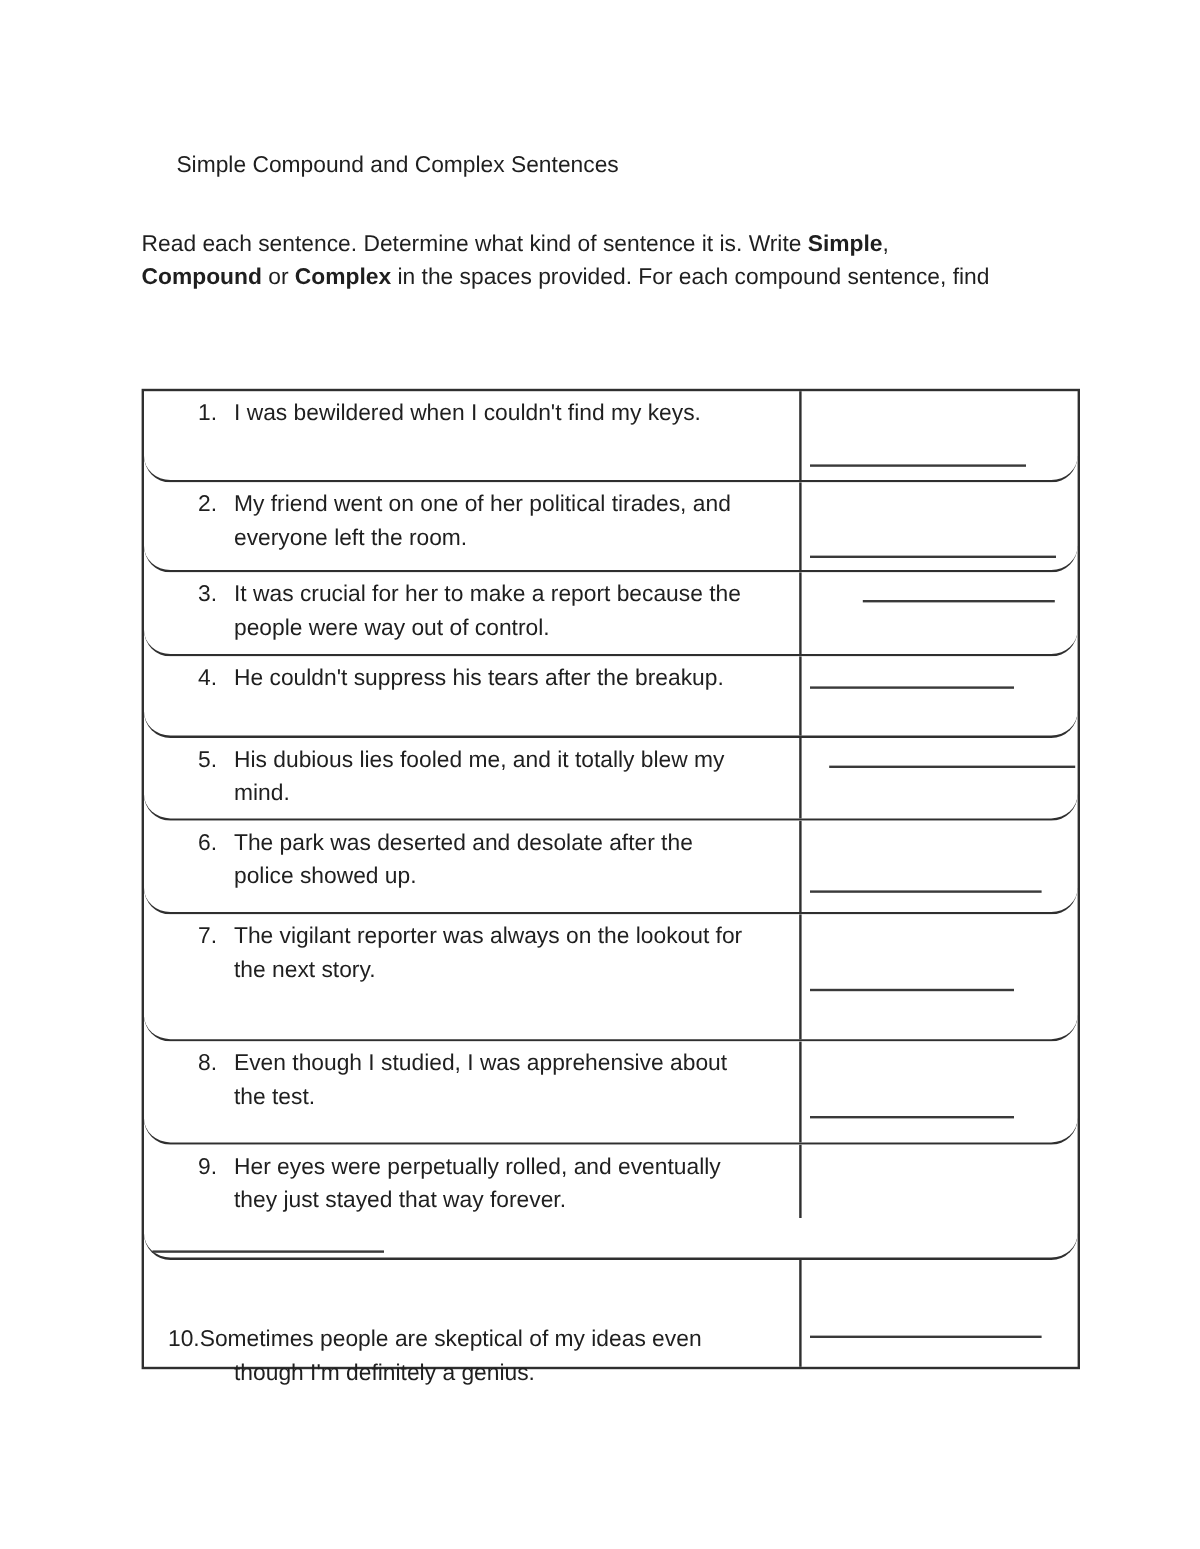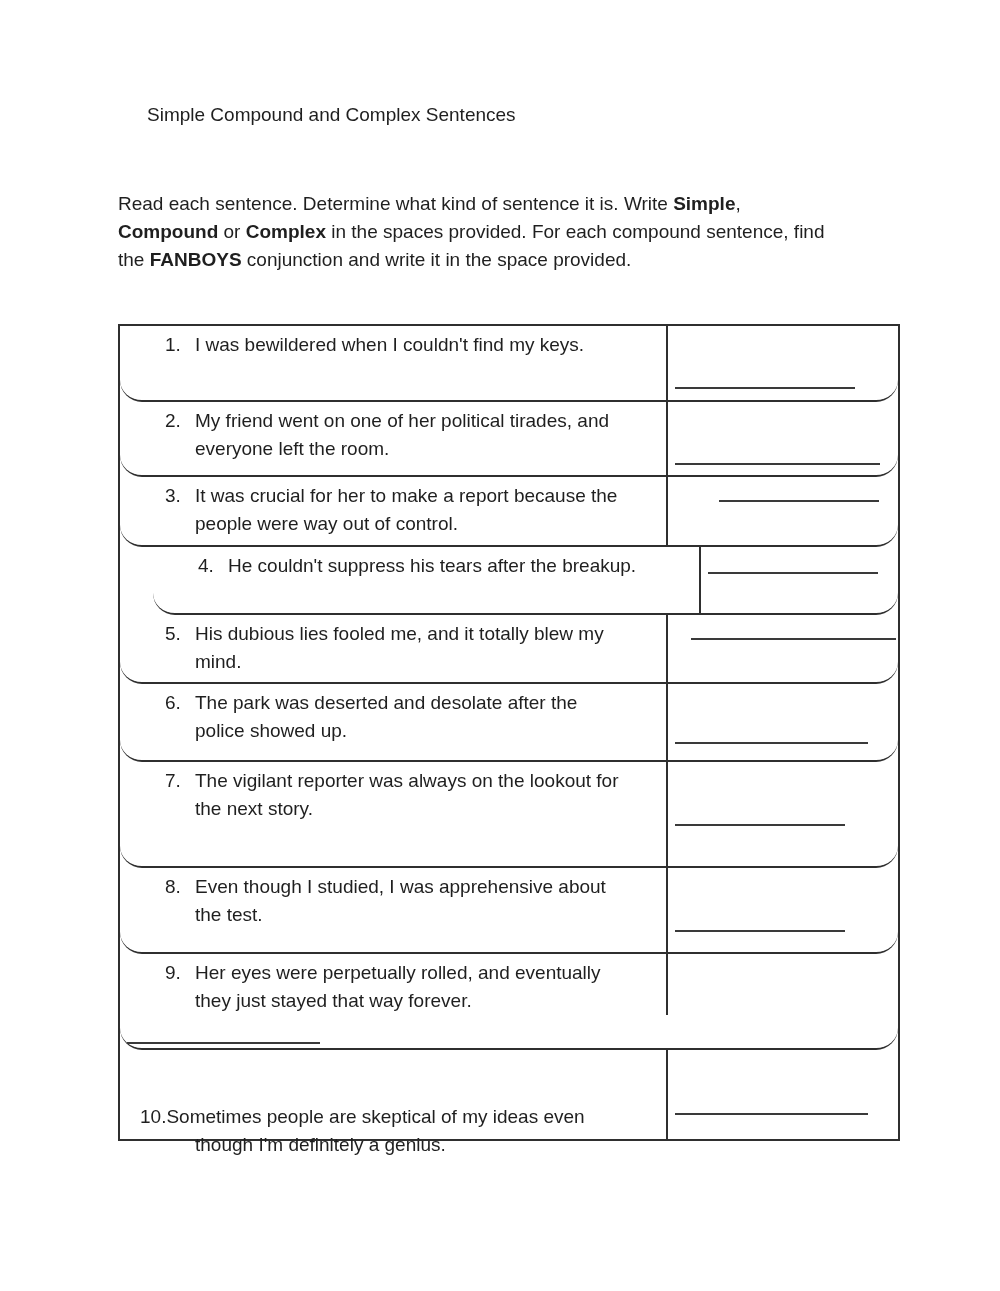--- a/index.html
+++ b/index.html
@@ -1,21 +1,21 @@
 <!DOCTYPE html>
 <html><head>
 <meta charset="utf-8">
 <style>
   html,body { margin:0; padding:0; background:#ffffff; }
   .page {
     position:relative; width:1000px; height:1291px; background:#ffffff;
     font-family:"Liberation Sans", sans-serif; color:#1f1f1f; overflow:hidden;
   }
   .title {
-    position:absolute; left:147px; top:102px;
+    position:absolute; left:147px; top:125px;
     font-size:19px; line-height:26px; white-space:nowrap;
   }
   .instructions {
     position:absolute; left:118px; top:190px;
     font-size:19px; line-height:28px;
   }
   .instructions .line { white-space:nowrap; }
   .instructions b { font-weight:bold; }
   .wtable {
     position:absolute; left:118px; top:324px; width:782px;
@@ -47,21 +47,20 @@
   }
 </style>
 </head>
 <body>
 
 <div class="page">
   <div class="title">Simple Compound and Complex Sentences</div>
   <div class="instructions">
       <div class="line"><span>Read each sentence. Determine what kind of sentence it is. Write </span><b>Simple</b><span>,</span></div>
       <div class="line"><b>Compound</b><span> or </span><b>Complex</b><span> in the spaces provided. For each compound sentence, find</span></div>
-      <div class="line"><span>the </span><b>FANBOYS</b><span> conjunction and write it in the space provided.</span></div>
     </div>
   <div class="wtable">
       <div class="wrow" style="height: 76px;">
         <div class="cell-sentence">
           <div class="sent-first"><span class="num">1.</span>I was bewildered when I couldn't find my keys.</div>
         </div>
         <div class="cell-answer">
           <div class="blank" style="top: 61px; width: 180px;"></div>
         </div>
       </div>
@@ -76,21 +75,21 @@
       </div>
       <div class="wrow" style="height: 70px; gap: 44px;">
         <div class="cell-sentence">
           <div class="sent-first"><span class="num">3.</span>It was crucial for her to make a report because the</div>
           <div class="sent-cont">people were way out of control.</div>
         </div>
         <div class="cell-answer">
           <div class="blank" style="top: 23px; width: 160px;"></div>
         </div>
       </div>
-      <div class="wrow" style="height: 68px; margin-left: 33px;">
+      <div class="wrow" style="height: 68px;">
         <div class="cell-sentence">
           <div class="sent-first"><span class="num">4.</span>He couldn't suppress his tears after the breakup.</div>
         </div>
         <div class="cell-answer">
           <div class="blank" style="top: 25px; width: 170px;"></div>
         </div>
       </div>
       <div class="wrow" style="height: 69px; gap: 16px;">
         <div class="cell-sentence">
           <div class="sent-first"><span class="num">5.</span>His dubious lies fooled me, and it totally blew my</div>

